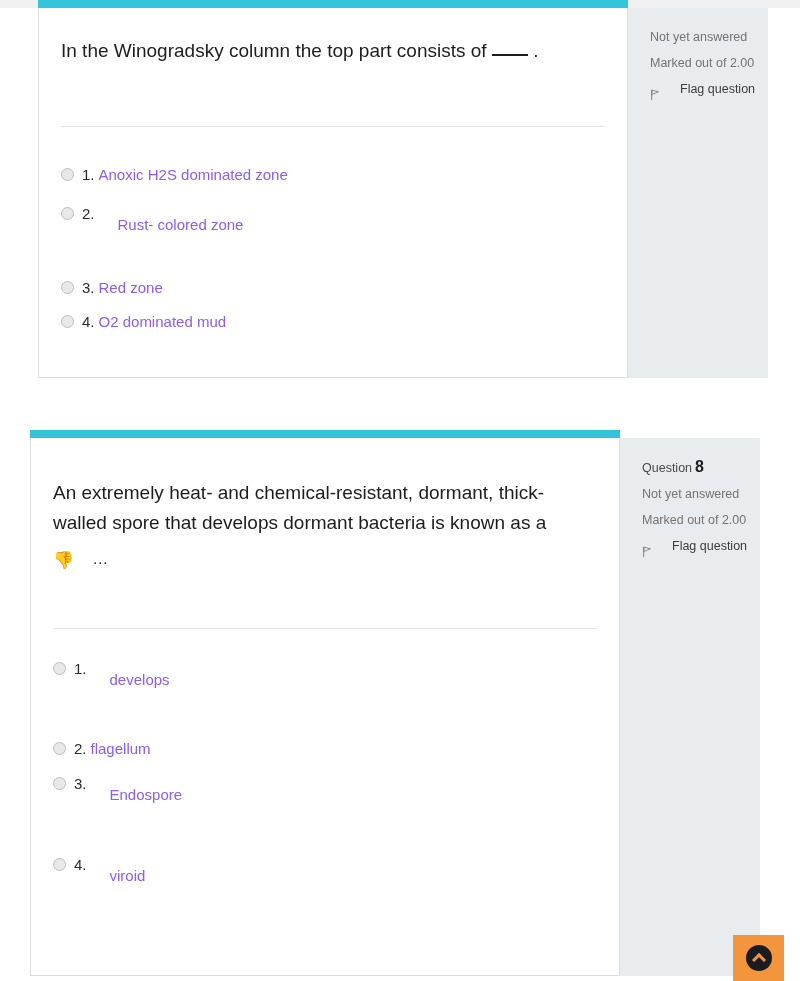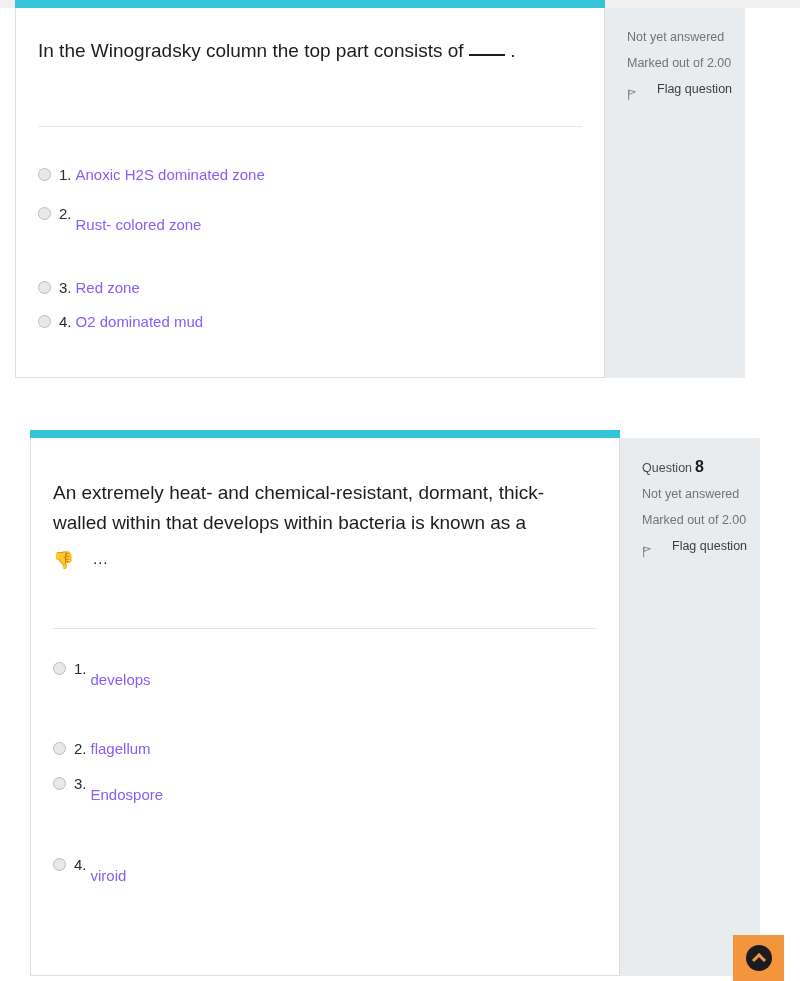--- a/index.html
+++ b/index.html
@@ -123,21 +123,21 @@
     color: #2b2b2b;
     line-height: 19px;
     margin-right: 4px;
   }
   .opt-text {
     font-size: 15px;
     color: #8b5cf6;
     line-height: 19px;
   }
   
-  .opt.offset .opt-text { margin-top: 11px; }
+  .opt.offset .opt-text { margin-top: 11px; margin-left: 19px; }
 
   
   .qinfo {
     width: 150px;
     background: #e8ecee;
     padding: 16px 0 0 22px;
     font-size: 12.5px;
     color: #333333;
     line-height: 26px;
   }
@@ -211,21 +211,21 @@
 <body>
 
 <div class="page">
 
   <div class="top-strip"></div>
 
   <div class="page-scrollbar">
     <div class="thumb"></div>
   </div>
 
-  <div class="qblock" style="left:15px; top:8px; width:740px; height:370px;">
+  <div class="qblock" style="left:38px; top:8px; width:740px; height:370px;">
 
     <div class="qcard">
       <div class="accent"></div>
 
       <div class="qtext" style="height:118px;">
         <span>In the Winogradsky column the top part consists of</span>
         <span class="blank"></span>
         <span>.</span>
       </div>
 
@@ -275,21 +275,21 @@
       <div class="info-strip"></div>
     </div>
   </div>
 
   <div class="qblock" style="left:30px; top:438px; width:740px; height:538px;">
 
     <div class="qcard">
       <div class="accent"></div>
 
       <div class="qtext" style="height:190px; padding-top:40px;">
-        <span>An extremely heat- and chemical-resistant, dormant, thick-walled within that develops within bacteria is known as a</span>
+        <span>An extremely heat- and chemical-resistant, dormant, thick-walled spore that develops dormant bacteria is known as a</span>
         <span class="emoji-line">
           <span class="emoji-glyph">👎</span><span class="ellipsis">…</span>
         </span>
       </div>
 
       <div class="divider"></div>
 
       <div class="answers">
 
         <div class="opt offset" style="margin-top:16px;">

